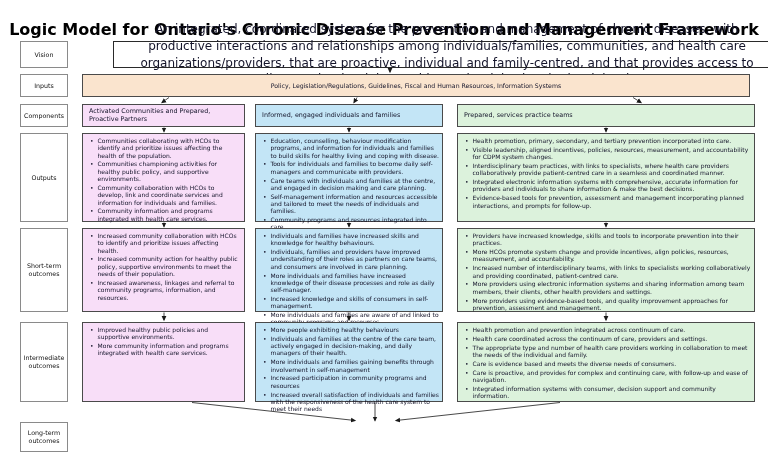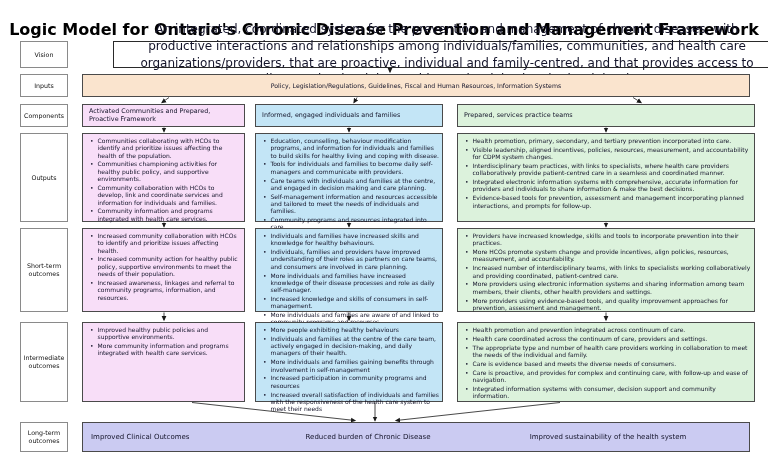--- a/index.html
+++ b/index.html
@@ -38,21 +38,21 @@
 
   <div class="title">Logic Model for Ontario's Chronic Disease Prevention and Management Framework</div>
 
   <div class="lbl" style="top:41px;height:27px;">Vision</div>
   <div class="box full vision" style="top:41px;height:27px;">An integrated, coordinated system for the prevention and management of chronic diseases, with productive interactions and relationships among individuals/families, communities, and health care organizations/providers, that are proactive, individual and family-centred, and that provides access to quality care by the right provider at the right time in the right place</div>
 
   <div class="lbl" style="top:74px;height:23px;">Inputs</div>
   <div class="box full inputs" style="top:74px;height:23px;">Policy, Legislation/Regulations, Guidelines, Fiscal and Human Resources, Information Systems</div>
 
   <div class="lbl" style="top:104px;height:23px;">Components</div>
-  <div class="box c0 comp" style="top:104px;height:23px;">Activated Communities and Prepared, Proactive Framework</div>
+  <div class="box c0 comp" style="top:104px;height:23px;">Activated Communities and Prepared, Proactive Partners</div>
   <div class="box c1 comp" style="top:104px;height:23px;">Informed, engaged individuals and families</div>
   <div class="box c2 comp" style="top:104px;height:23px;">Prepared, services practice teams</div>
 
   <div class="lbl" style="top:133px;height:89px;">Outputs</div>
   <div class="box c0" style="top:133px;height:89px;">
     <ul class="bullets">
         <li>
           <span>Communities collaborating with HCOs to identify and prioritize issues affecting the health of the population.</span>
         </li>
         <li>
@@ -205,25 +205,20 @@
         <li>
           <span>Care is proactive, and provides for complex and continuing care, with follow-up and ease of navigation.</span>
         </li>
         <li>
           <span>Integrated information systems with consumer, decision support and community information.</span>
         </li>
       </ul>
   </div>
 
   <div class="lbl" style="top:422px;height:30px;">Long-term outcomes</div>
-  <div class="box full long" style="top:422px;height:30px;">
-    <div class="cell cell0">Improved Clinical Outcomes</div>
-    <div class="cell cell1">Reduced burden of Chronic Disease</div>
-    <div class="cell cell2">Improved sustainability of the health system</div>
-  </div>
 
   <svg class="overlay" width="768" height="466" viewBox="0 0 768 466">
     <defs>
       <marker id="ah" markerWidth="6" markerHeight="6" refX="4" refY="3" orient="auto" markerUnits="userSpaceOnUse">
         <path d="M0,0.6 L5.2,3 L0,5.4 z" fill="#1a1a1a"></path>
       </marker>
     </defs>
 
     <line x1="390" y1="68.5" x2="390" y2="72" marker-end="url(#ah)"></line>
 

